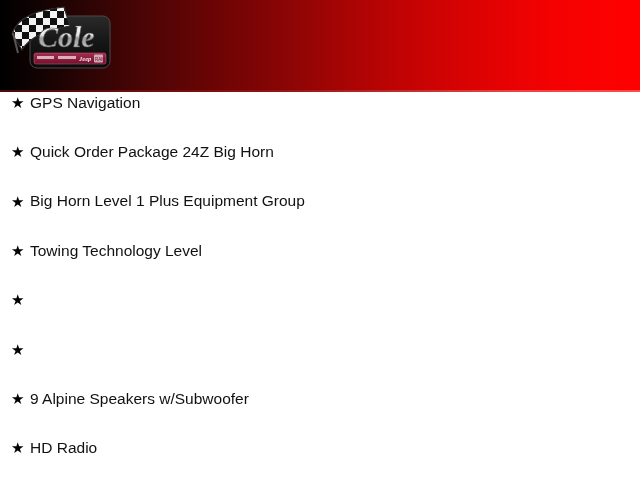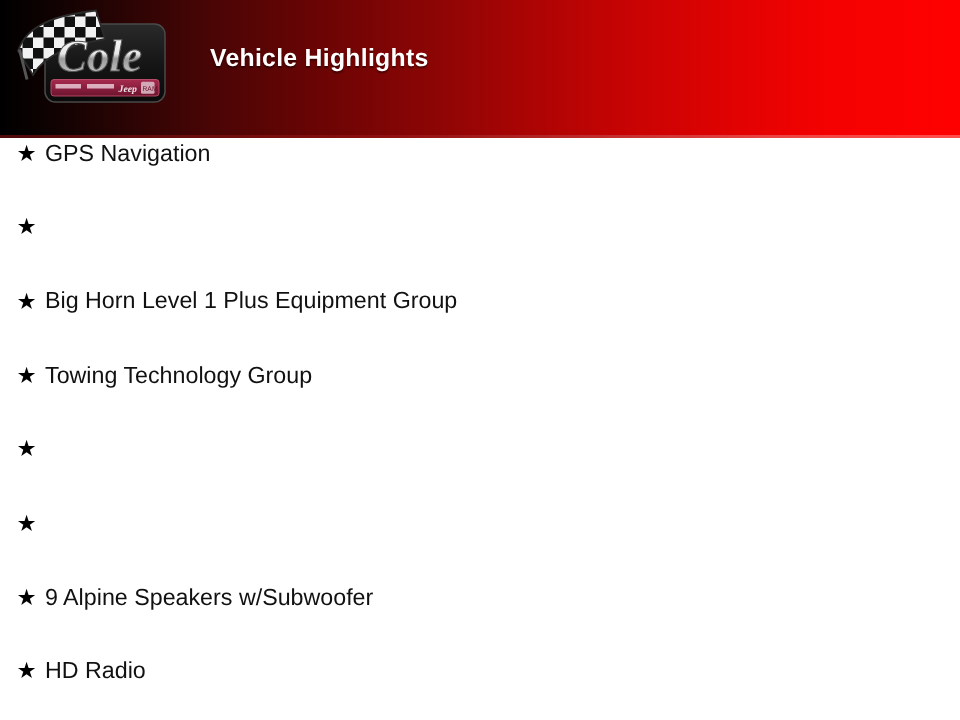--- a/index.html
+++ b/index.html
@@ -192,40 +192,40 @@
           <rect x="26" y="49" width="72" height="11" rx="2" ry="2" fill="url(#stripGrad)" stroke="#c0506e" stroke-width="0.6"></rect>
           <rect x="29" y="52" width="17" height="3" fill="#e7c8d2" opacity="0.85"></rect>
           <rect x="50" y="52" width="18" height="3" fill="#e7c8d2" opacity="0.85"></rect>
           <text x="71" y="57" font-family="'Liberation Serif', serif" font-size="6.5" font-weight="bold" font-style="italic" fill="#f2e2e8">Jeep</text>
           <rect x="86" y="50.5" width="9" height="8" rx="1" fill="#d9b8c4" opacity="0.9"></rect>
           <text x="87" y="56.5" font-family="'Liberation Sans', sans-serif" font-size="4.5" fill="#6d142f">RAM</text>
         </g>
       </svg>
     </div>
 
-    <div class="header-title">Vehicle Highlights</div>
 
     <div class="header-underline"></div>
   </div>
 
   <ul class="highlights">
     <li class="highlight-item">
       <span class="bullet-star">★</span>
       <span class="highlight-label">GPS Navigation</span>
     </li>
     <li class="highlight-item">
       <span class="bullet-star">★</span>
+      <span class="highlight-label">Quick Order Package 24Z Big Horn</span>
     </li>
     <li class="highlight-item">
       <span class="bullet-star">★</span>
       <span class="highlight-label">Big Horn Level 1 Plus Equipment Group</span>
     </li>
     <li class="highlight-item">
       <span class="bullet-star">★</span>
-      <span class="highlight-label">Towing Technology Group</span>
+      <span class="highlight-label">Towing Technology Level</span>
     </li>
     <li class="highlight-item">
       <span class="bullet-star">★</span>
     </li>
     <li class="highlight-item">
       <span class="bullet-star">★</span>
     </li>
     <li class="highlight-item">
       <span class="bullet-star">★</span>
       <span class="highlight-label">9 Alpine Speakers w/Subwoofer</span>

